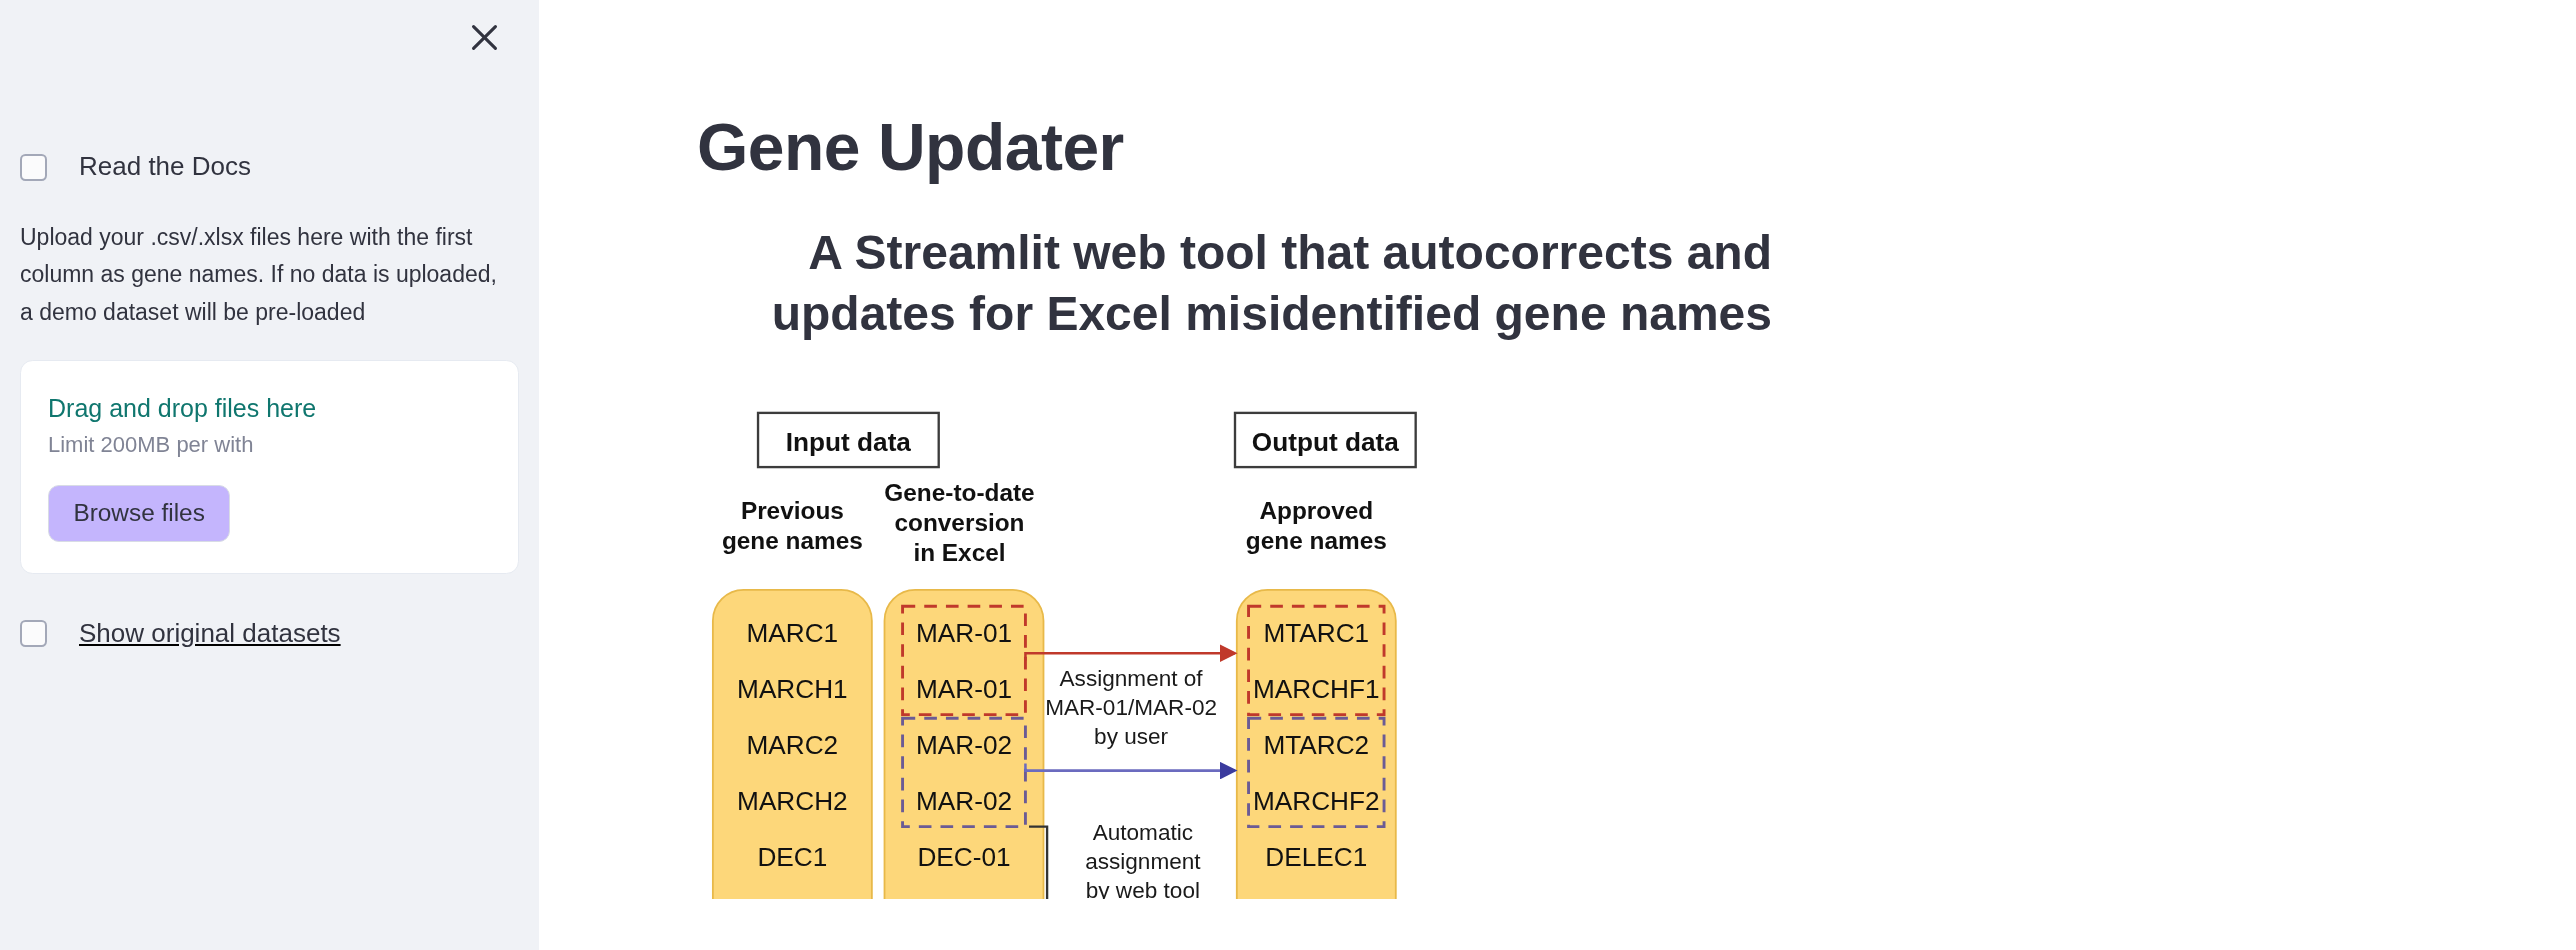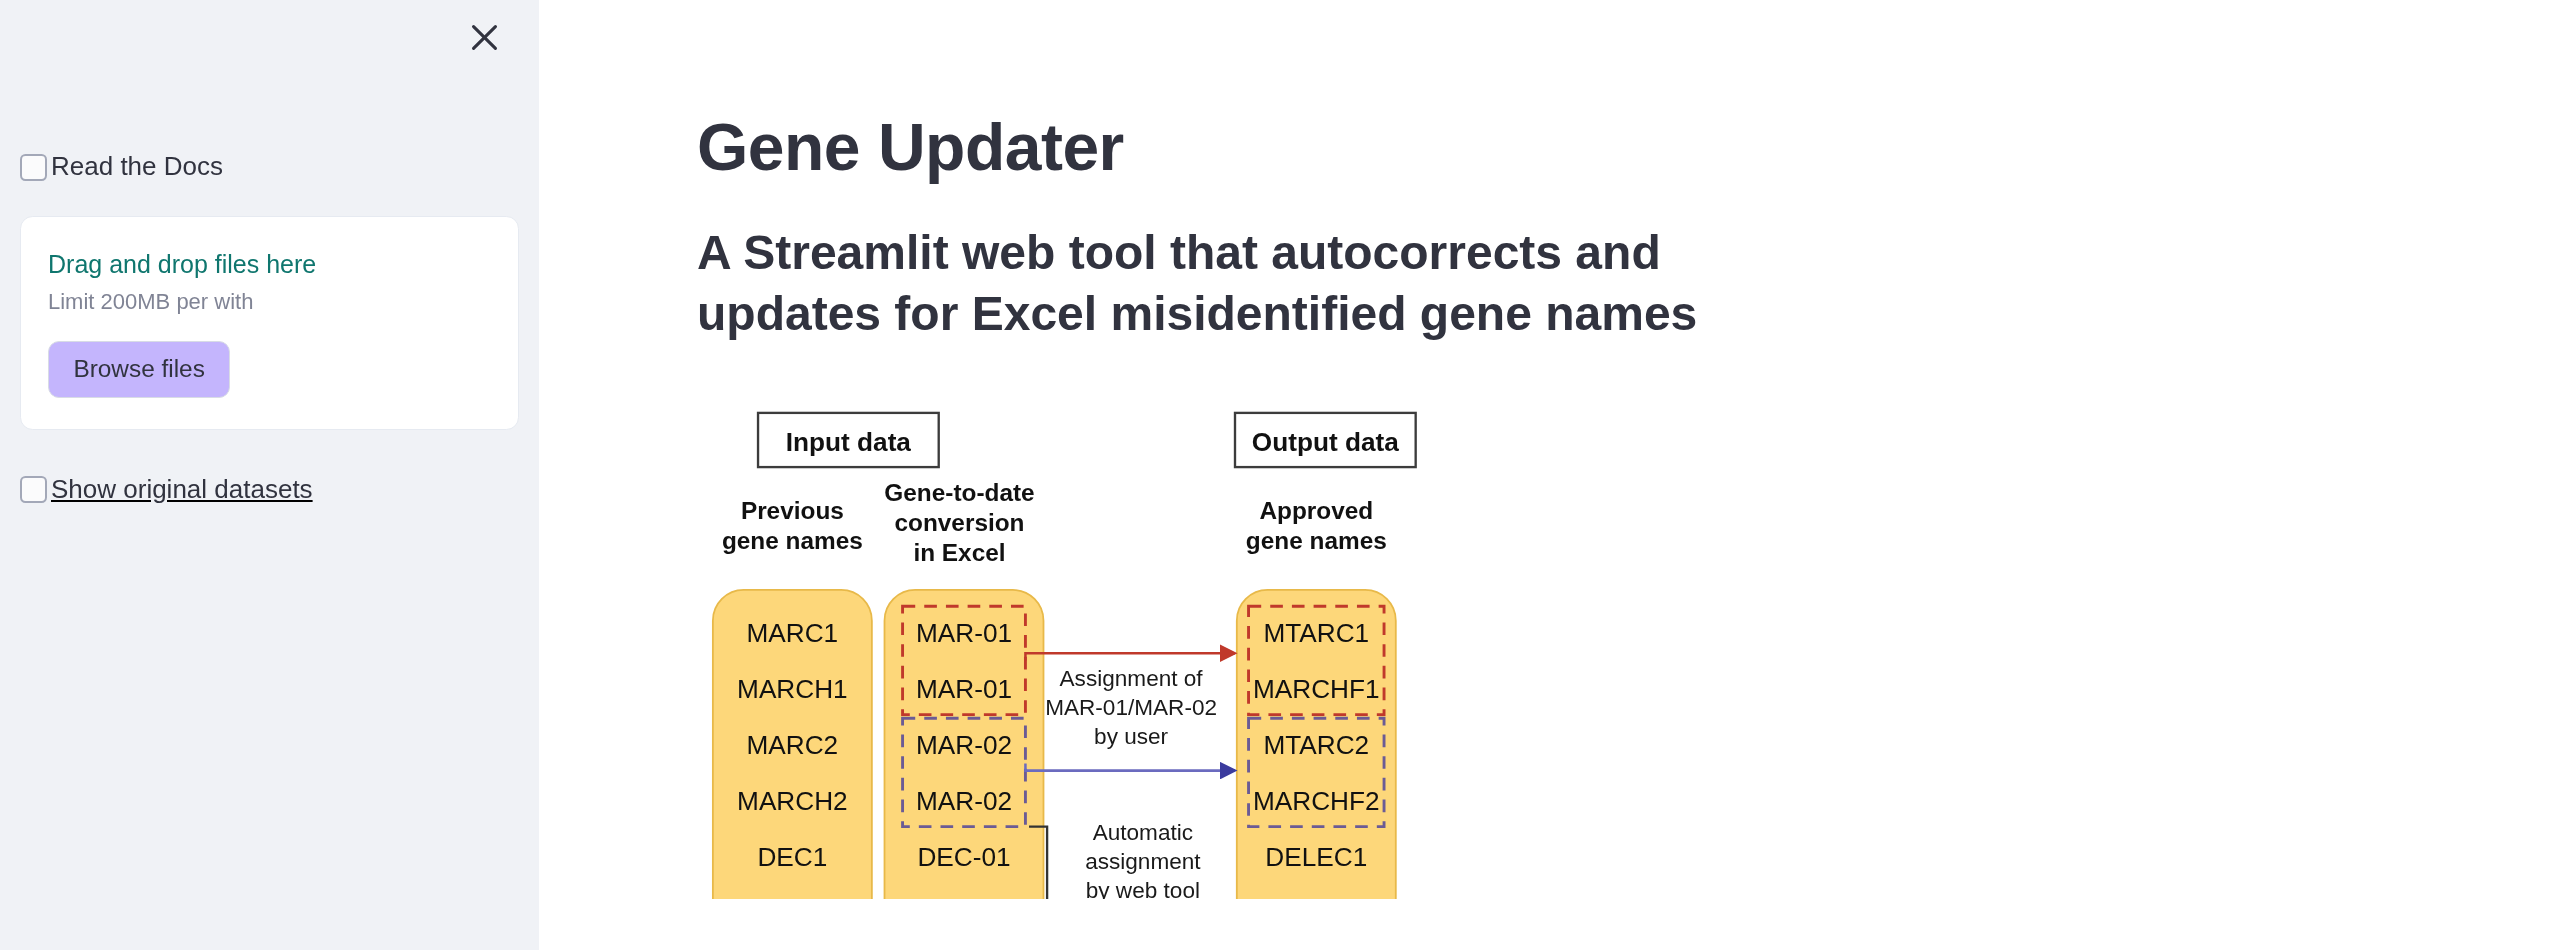--- a/index.html
+++ b/index.html
@@ -22,21 +22,21 @@
   .sidebar-close {
     position: absolute; top: 16.3px; right: 34px;
     width: 42px; height: 42px;
     display: flex; align-items: center; justify-content: center;
     cursor: pointer;
   }
   .sidebar-close svg { display: block; }
 
   .check-row {
     display: flex; align-items: center;
-    gap: 4px;
+    gap: 32px;
     margin-left: 0px;
     height: 40px;
   }
   .cbx {
     width: 27px; height: 27px;
     flex: 0 0 27px;
     background: #fbfbfc;
     border: 2.3px solid #a3a8b8;
     border-radius: 5.4px;
     cursor: pointer;
@@ -108,20 +108,21 @@
     letter-spacing: -0.5px;
     line-height: 1.1;
   }
   .subtitle {
     margin-top: 38px;
     width: 1075px;
     font-size: 48px;
     font-weight: bold;
     color: #31333f;
     line-height: 1.28;
+    text-align: right;
   }
 
   
   .figure {
     position: relative;
     margin-top: 20px;
     margin-left: -4.5px;
     width: 813px;
     height: 535px;
   }
@@ -141,20 +142,21 @@
           <line x1="29" y1="5" x2="5" y2="29" stroke="#31333f" stroke-width="3.4" stroke-linecap="round"></line>
         </svg>
       </span>
     </div>
 
     <div class="check-row docs-row">
       <span class="cbx"></span>
       <span class="cbx-label">Read the Docs</span>
     </div>
 
+    <p class="helper-text">Upload your .csv/.xlsx files here with the first column as gene names. If no data is uploaded, a demo dataset will be pre-loaded</p>
 
     <div class="uploader">
       <div class="up-title">Drag and drop files here</div>
       <div class="up-sub">Limit 200MB per with</div>
       <div class="browse-btn">Browse files</div>
     </div>
 
     <div class="post-checks">
       <div class="check-row">
         <span class="cbx"></span>

